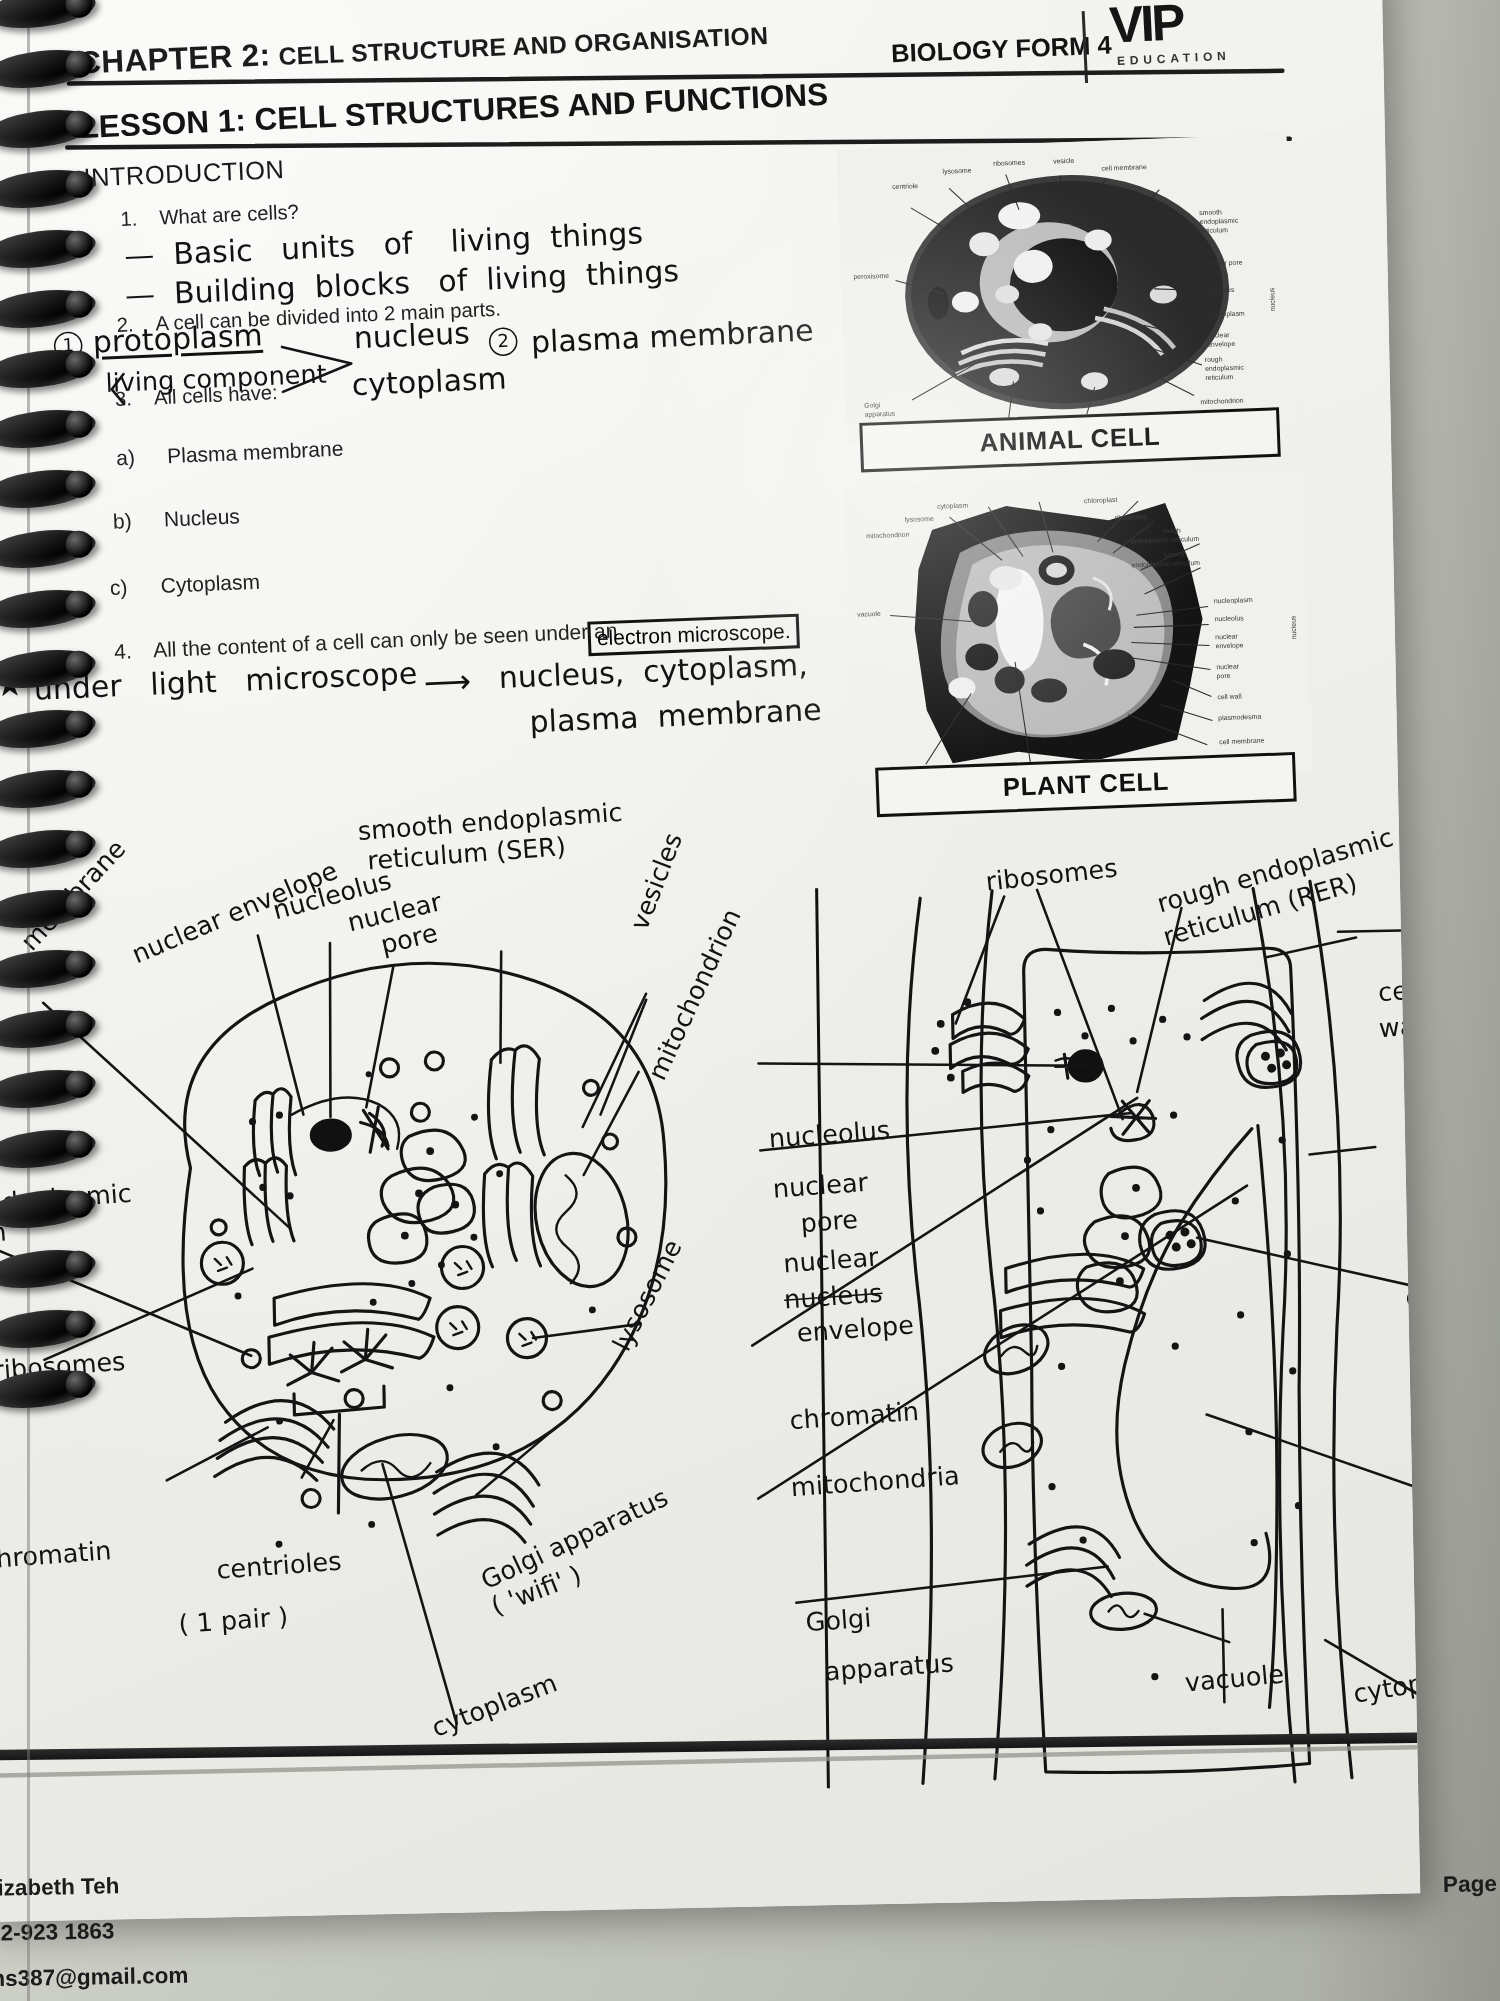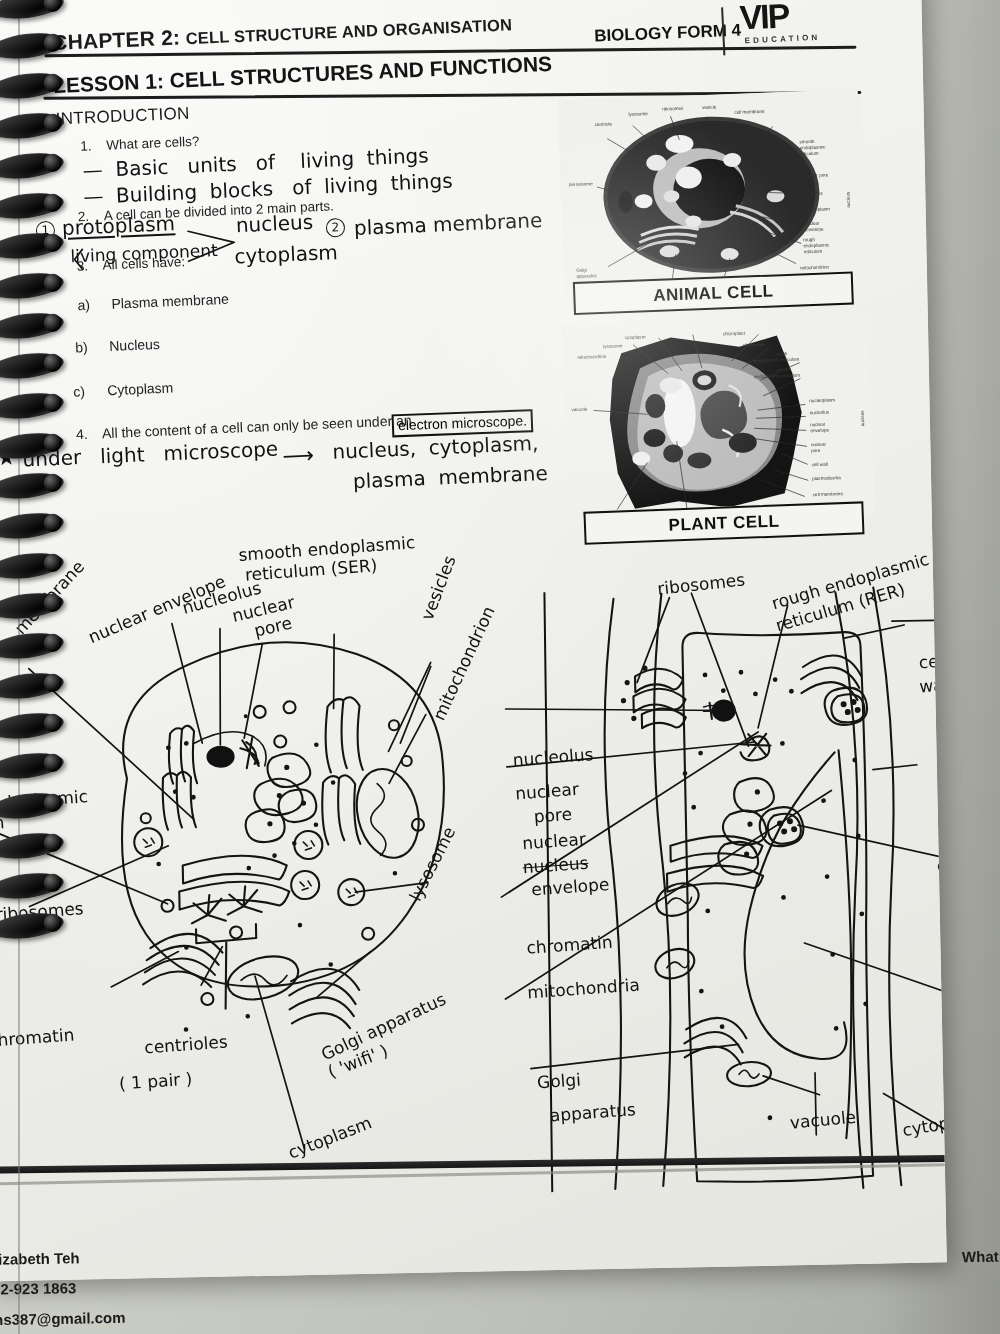--- a/index.html
+++ b/index.html
@@ -693,15 +693,15 @@
     <div class="coil" style="top:808px;"></div>
       <div class="coil" style="top:848px;"></div>
     <div class="coil" style="top:888px;"></div>
       <div class="coil" style="top:928px;"></div>
   </div>
 
   <div class="footer">
     <div class="ftxt" style="left:-6px; top:28px;">lizabeth Teh</div>
     <div class="ftxt" style="left:-8px; top:58px;">12-923 1863</div>
     <div class="ftxt" style="left:-10px; top:88px;">ms387@gmail.com</div>
-    <div class="ftxt" style="left:962px; top:26px;">What</div>
+    <div class="ftxt" style="left:962px; top:26px;">Page</div>
   </div>
 </div>
 
 </body></html>

